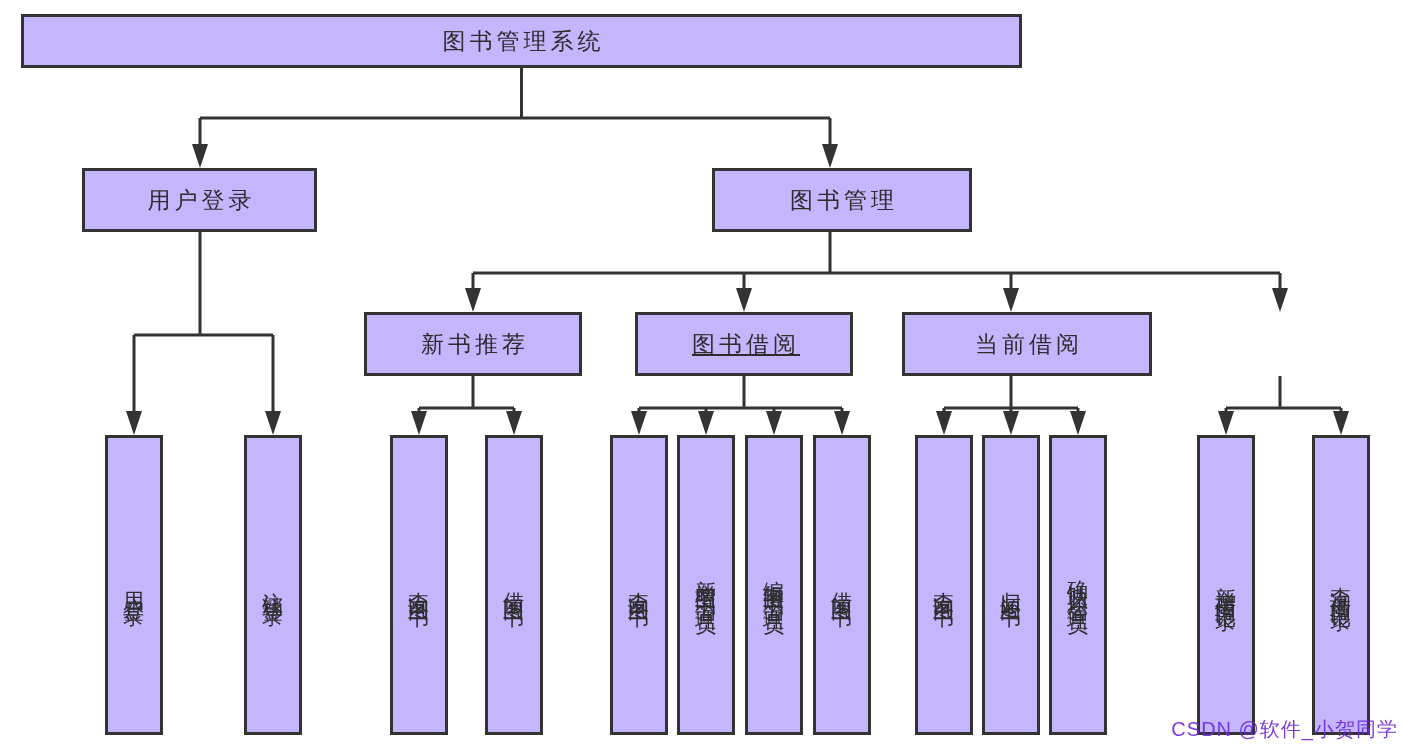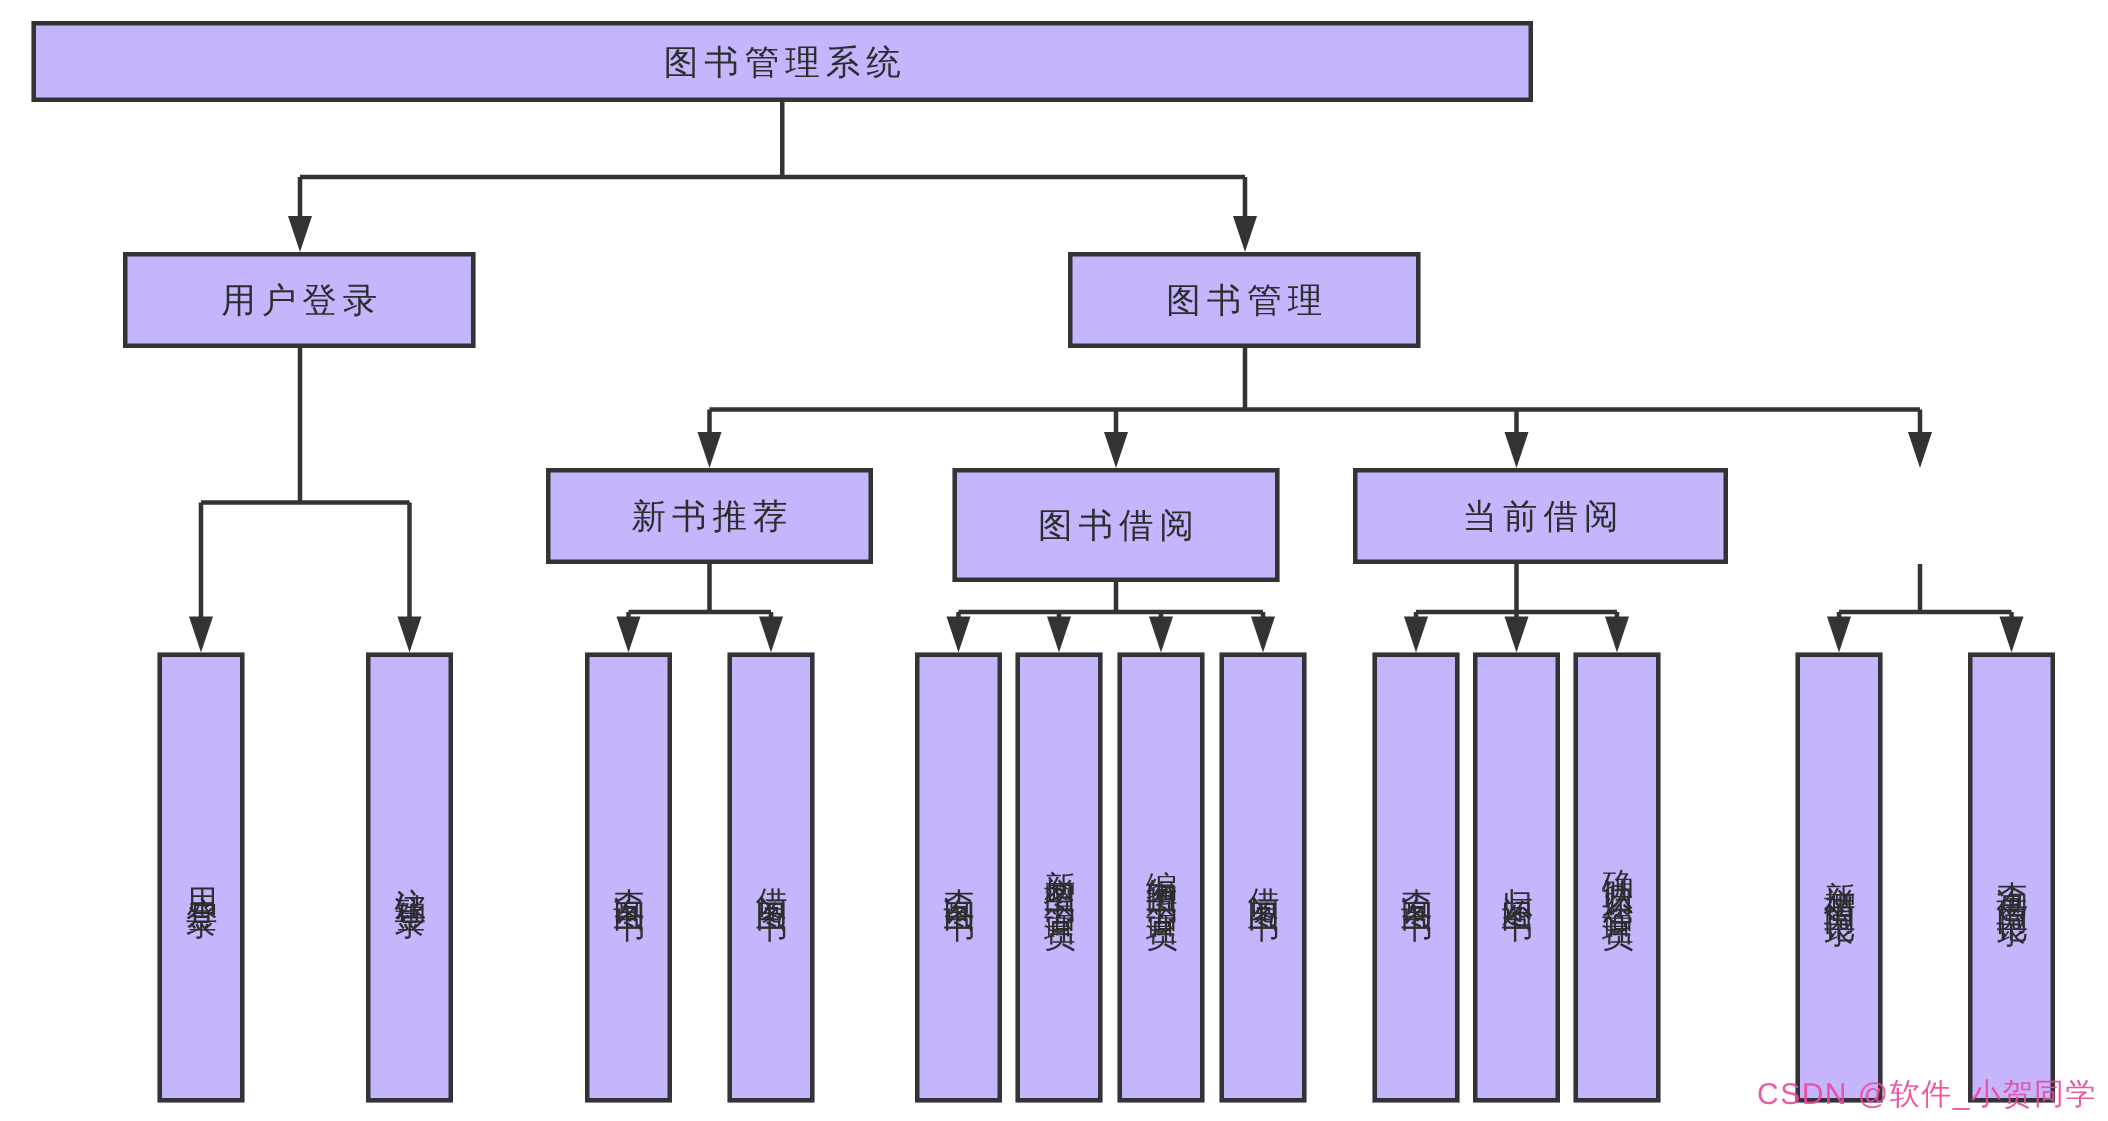--- a/index.html
+++ b/index.html
@@ -13,21 +13,21 @@
     display:flex;align-items:center;justify-content:center;
     color:#2d2d2d;line-height:1;z-index:2;
   }
   .h-node{font-size:23px;letter-spacing:4px;text-indent:4px;white-space:nowrap;}
   .v-node{
     writing-mode:vertical-rl;text-orientation:mixed;
     font-size:21px;letter-spacing:5px;white-space:nowrap;
   }
   .watermark{
     position:absolute;right:7px;bottom:4px;z-index:5;
-    font-size:20px;color:#ec4899;opacity:.9;letter-spacing:1px;white-space:nowrap;
+    font-size:20px;color:#6d28d9;opacity:.9;letter-spacing:1px;white-space:nowrap;
   }
 </style>
 </head>
 <body>
 
 <div class="canvas">
 
   <svg class="wires" width="1405" height="747" viewBox="0 0 1405 747">
     <path fill="none" stroke="#333333" stroke-width="3" d="
       M521.5 68 V118  M200 118 H830  M200 118 V150  M830 118 V150
@@ -57,24 +57,24 @@
       <polygon points="1003,411 1019,411 1011,435"></polygon>
       <polygon points="1070,411 1086,411 1078,435"></polygon>
       <polygon points="1218,411 1234,411 1226,435"></polygon>
       <polygon points="1333,411 1349,411 1341,435"></polygon>
     </g>
   </svg>
 
   <div class="node h-node" style="left:21px;top:14px;width:1001px;height:54px;">图书管理系统</div>
 
   <div class="node h-node" style="left:82px;top:168px;width:235px;height:64px;">用户登录</div>
-  <div class="node h-node" style="left:712px;top:168px;width:235px;height:64px;">图书管理</div>
+  <div class="node h-node" style="left:712px;top:168px;width:260px;height:64px;">图书管理</div>
 
   <div class="node h-node" style="left:364px;top:312px;width:218px;height:64px;">新书推荐</div>
-  <div class="node h-node" style="left:635px;top:312px;width:218px;height:76px;">图书借阅</div>
+  <div class="node h-node" style="left:635px;top:312px;width:218px;height:64px;text-decoration:underline;">图书借阅</div>
   <div class="node h-node" style="left:902px;top:312px;width:250px;height:64px;">当前借阅</div>
 
   <div class="node v-node" style="left:105px;top:435px;width:58px;height:300px;">用户登录</div>
   <div class="node v-node" style="left:244px;top:435px;width:58px;height:300px;">注销登录</div>
 
   <div class="node v-node" style="left:390px;top:435px;width:58px;height:300px;">查询图书</div>
   <div class="node v-node" style="left:485px;top:435px;width:58px;height:300px;">借阅图书</div>
 
   <div class="node v-node" style="left:610px;top:435px;width:58px;height:300px;">查询图书</div>
   <div class="node v-node" style="left:677px;top:435px;width:58px;height:300px;">新增图书（管理员）</div>

